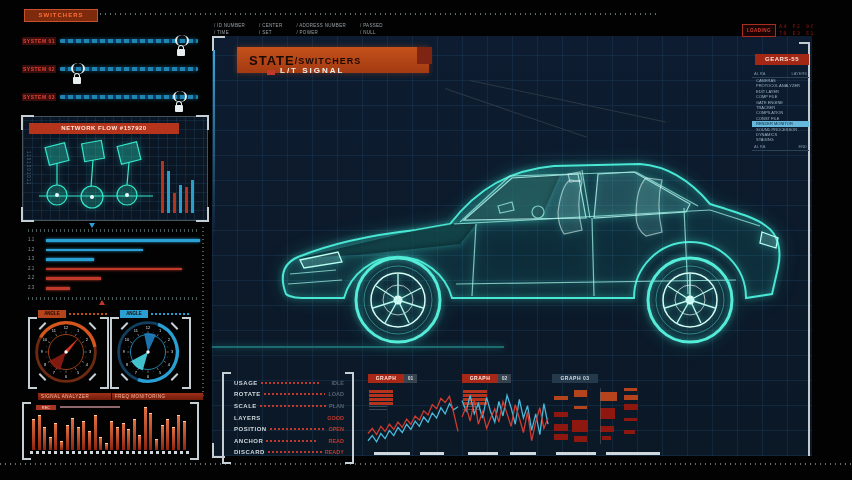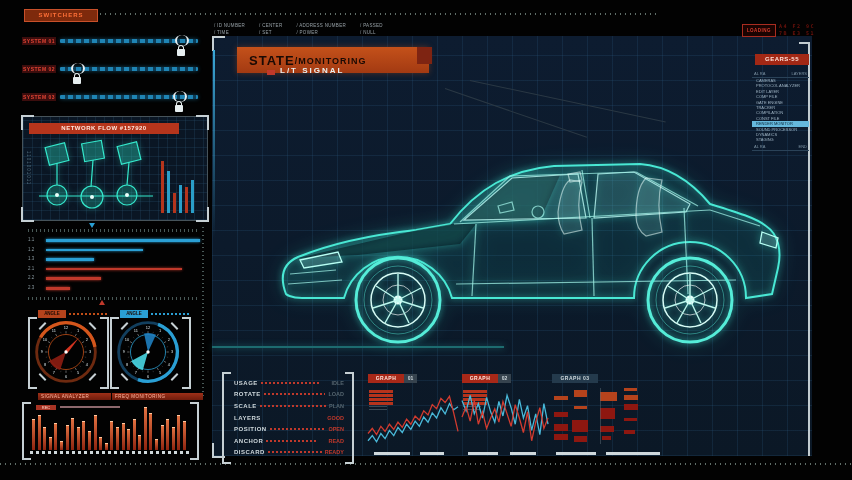--- a/index.html
+++ b/index.html
@@ -367,21 +367,21 @@
       </div>
   </div>
   <div class="abs loading-badge">LOADING</div>
   <div class="abs code-block">
     <div>A4 F2 9C</div>
       <div>7B E3 51</div>
   </div>
 
   <div class="abs state-bar">
     <span class="t1">STATE</span>
-    <span class="t2">/MONITORING</span>
+    <span class="t2">/SWITCHERS</span>
   </div>
   <div class="abs state-ext"></div>
   <div class="abs status-ic"></div>
   <div class="abs status-tx">L/T SIGNAL</div>
 
   <div class="abs gears-badge">GEARS-55</div>
   <div class="abs" id="gears-list">
       <div class="glist-cap">
         <span>AL RA</span>
         <span>LAYERS</span>

